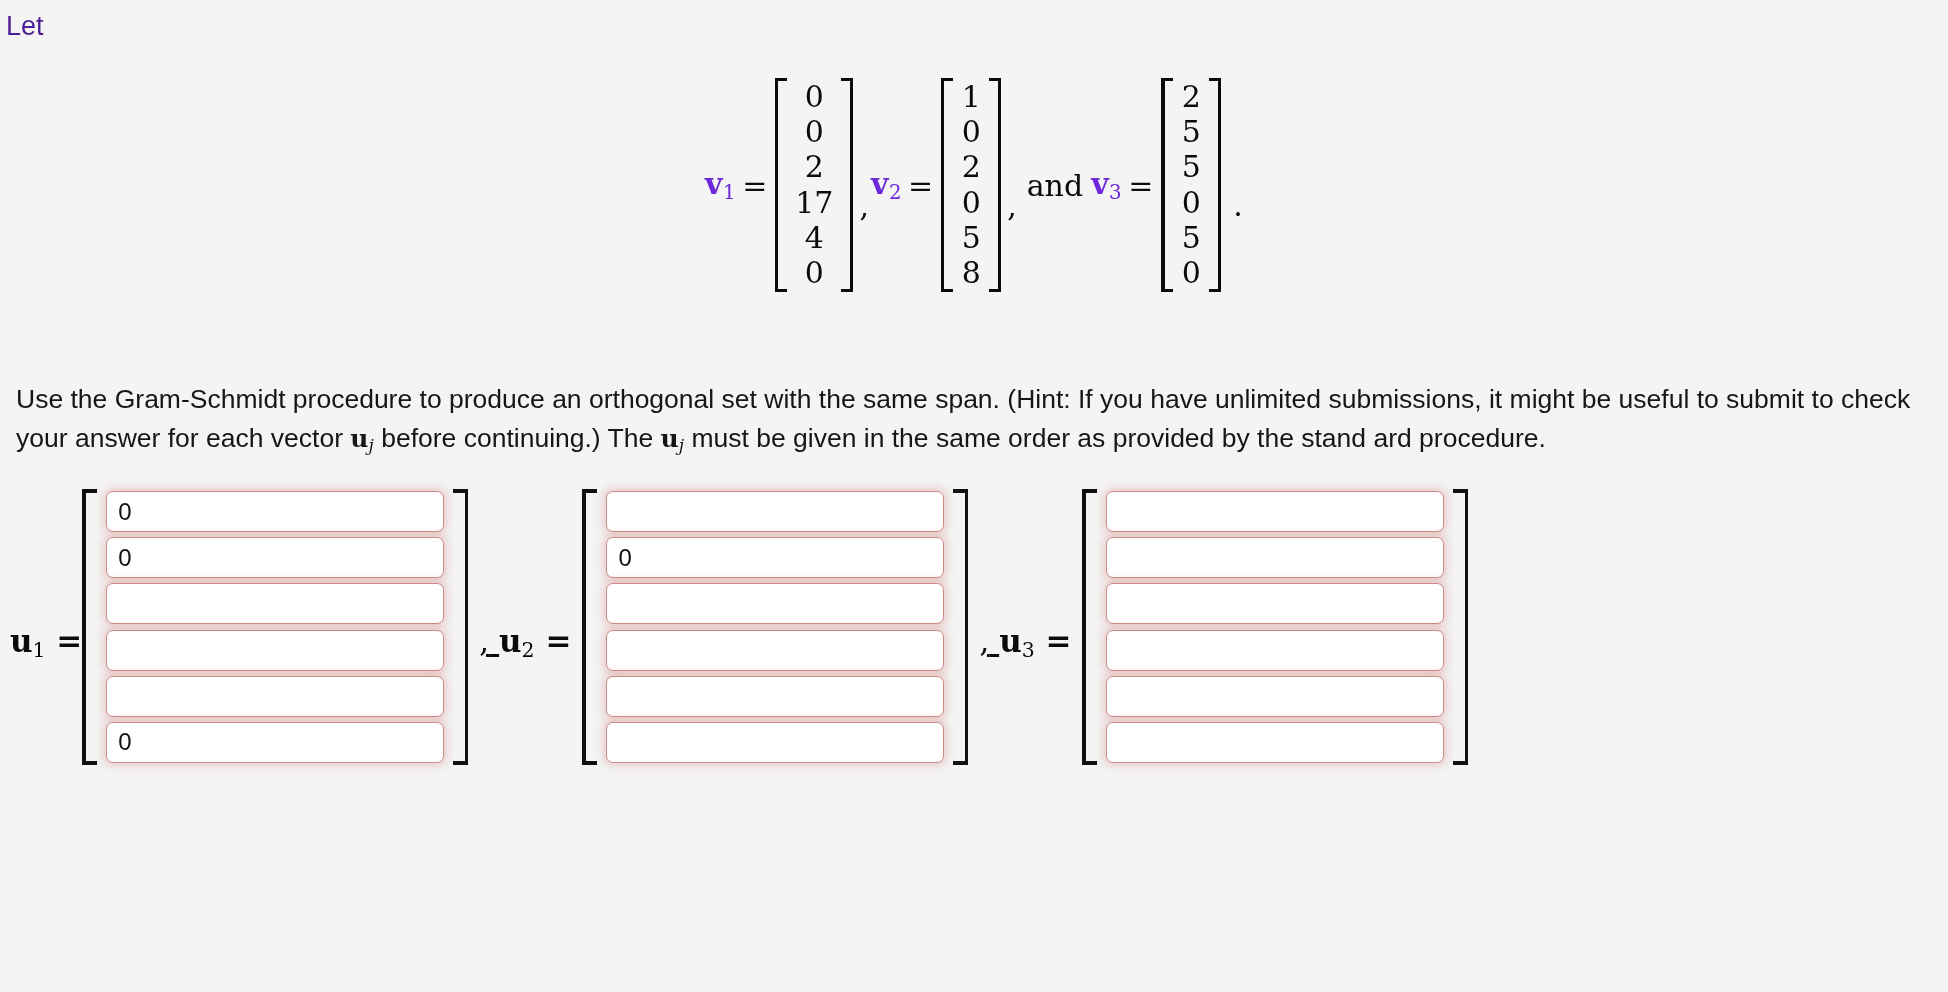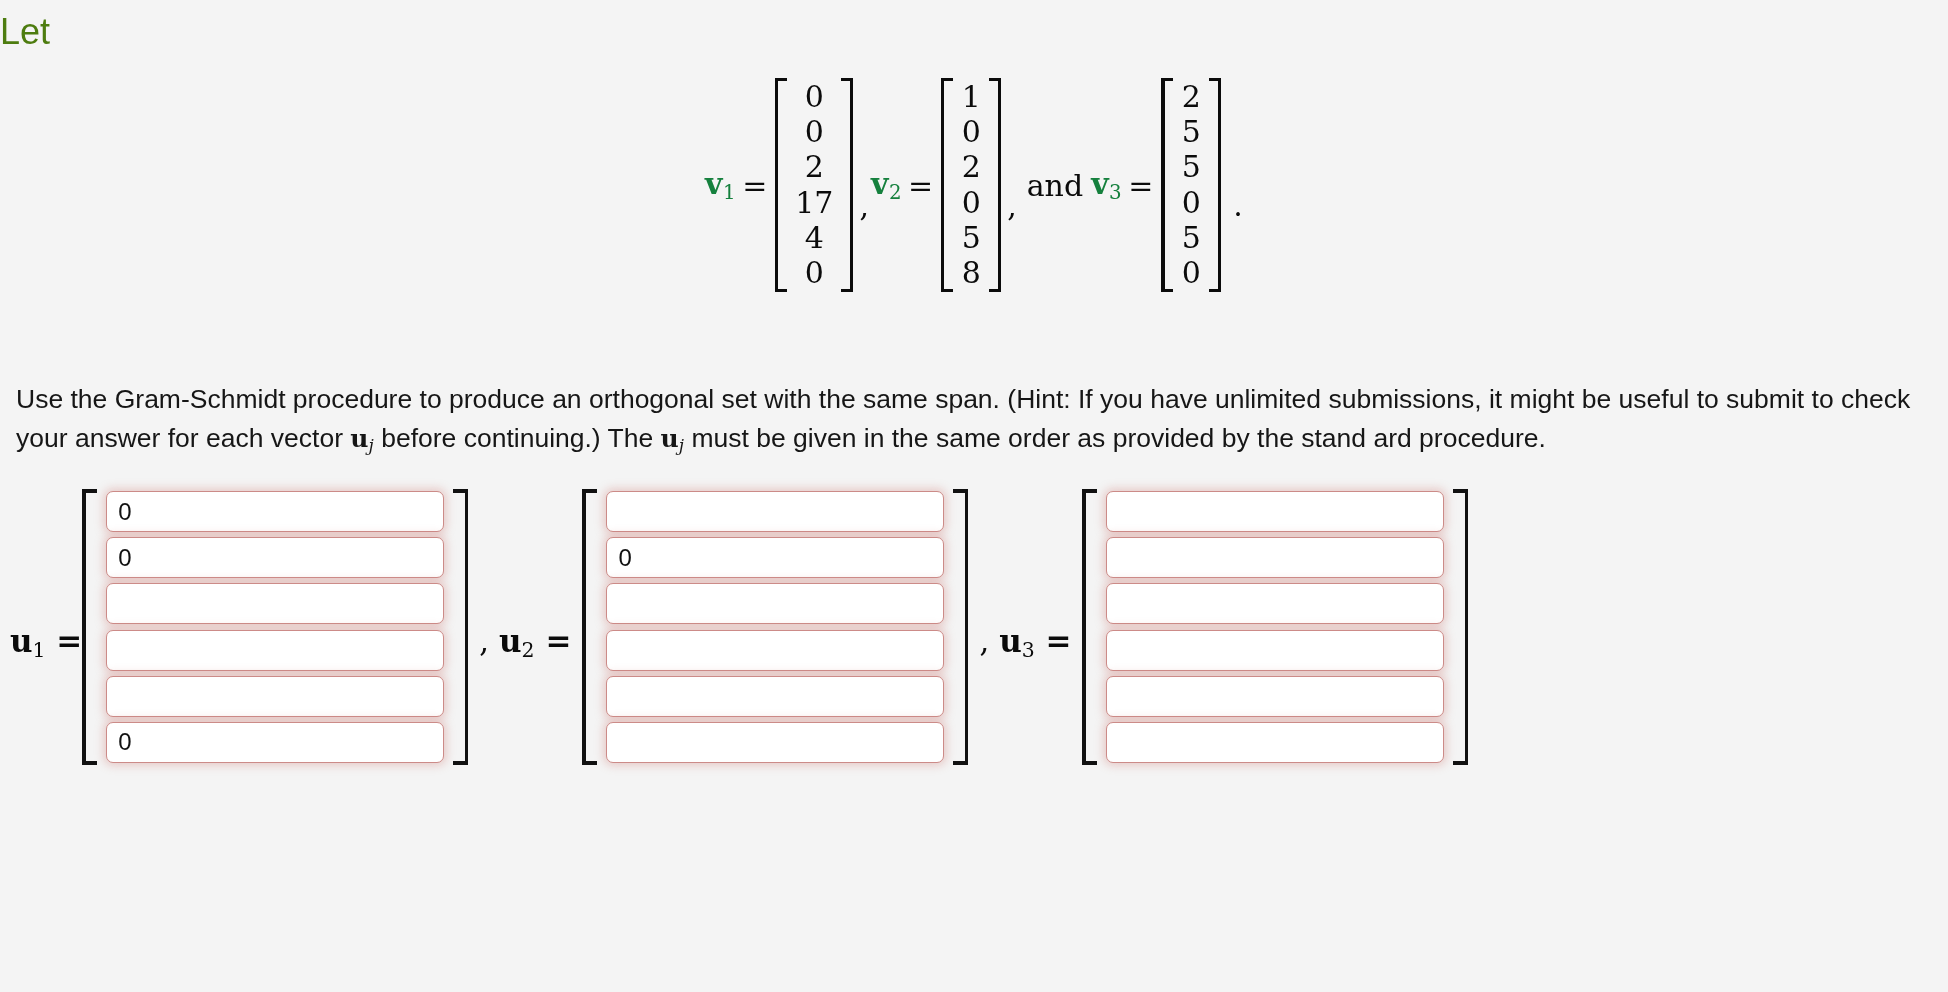--- a/index.html
+++ b/index.html
@@ -16,24 +16,24 @@
   .page {
     position: relative;
     width: 1948px;
     height: 992px;
     background: #f4f4f4;
   }
 
   
   .intro-word {
     position: absolute;
-    left: 0;
+    left: 6px;
     top: 10px;
-    font-size: 36px;
-    color: #4d7c0f;
+    font-size: 27px;
+    color: #4c1d95;
     line-height: 1.2;
   }
 
   .prose {
     position: absolute;
     left: 16px;
     top: 380px;
     width: 1936px;
     font-size: 26.5px;
     line-height: 39px;
@@ -63,21 +63,21 @@
     display: flex;
     align-items: center;
     justify-content: center;
     gap: 0px;
   }
 
   .mlabel {
     font-family: "DejaVu Serif", "Liberation Serif", serif;
     font-weight: bold;
     font-size: 30px;
-    color: #15803d;
+    color: #6d28d9;
     white-space: nowrap;
     letter-spacing: .5px;
   }
   .mlabel sub {
     font-weight: normal;
     font-size: 0.66em;
     vertical-align: -0.25em;
   }
   .eqsign {
     font-family: "DejaVu Serif", "Liberation Serif", serif;
@@ -222,20 +222,21 @@
     line-height: 38px;
   }
   .ansfield::placeholder { color: transparent; }
 
   .sep {
     font-family: "DejaVu Serif", "Liberation Serif", serif;
     font-size: 31px;
     color: #0b0b0b;
     padding: 0 11px;
     white-space: nowrap;
+    text-decoration: underline;
   }
 
   .u1-block { margin-left: 10px; }
 </style>
 </head>
 <body>
 
 <div class="page">
 
   <div class="intro-word">Let</div>

